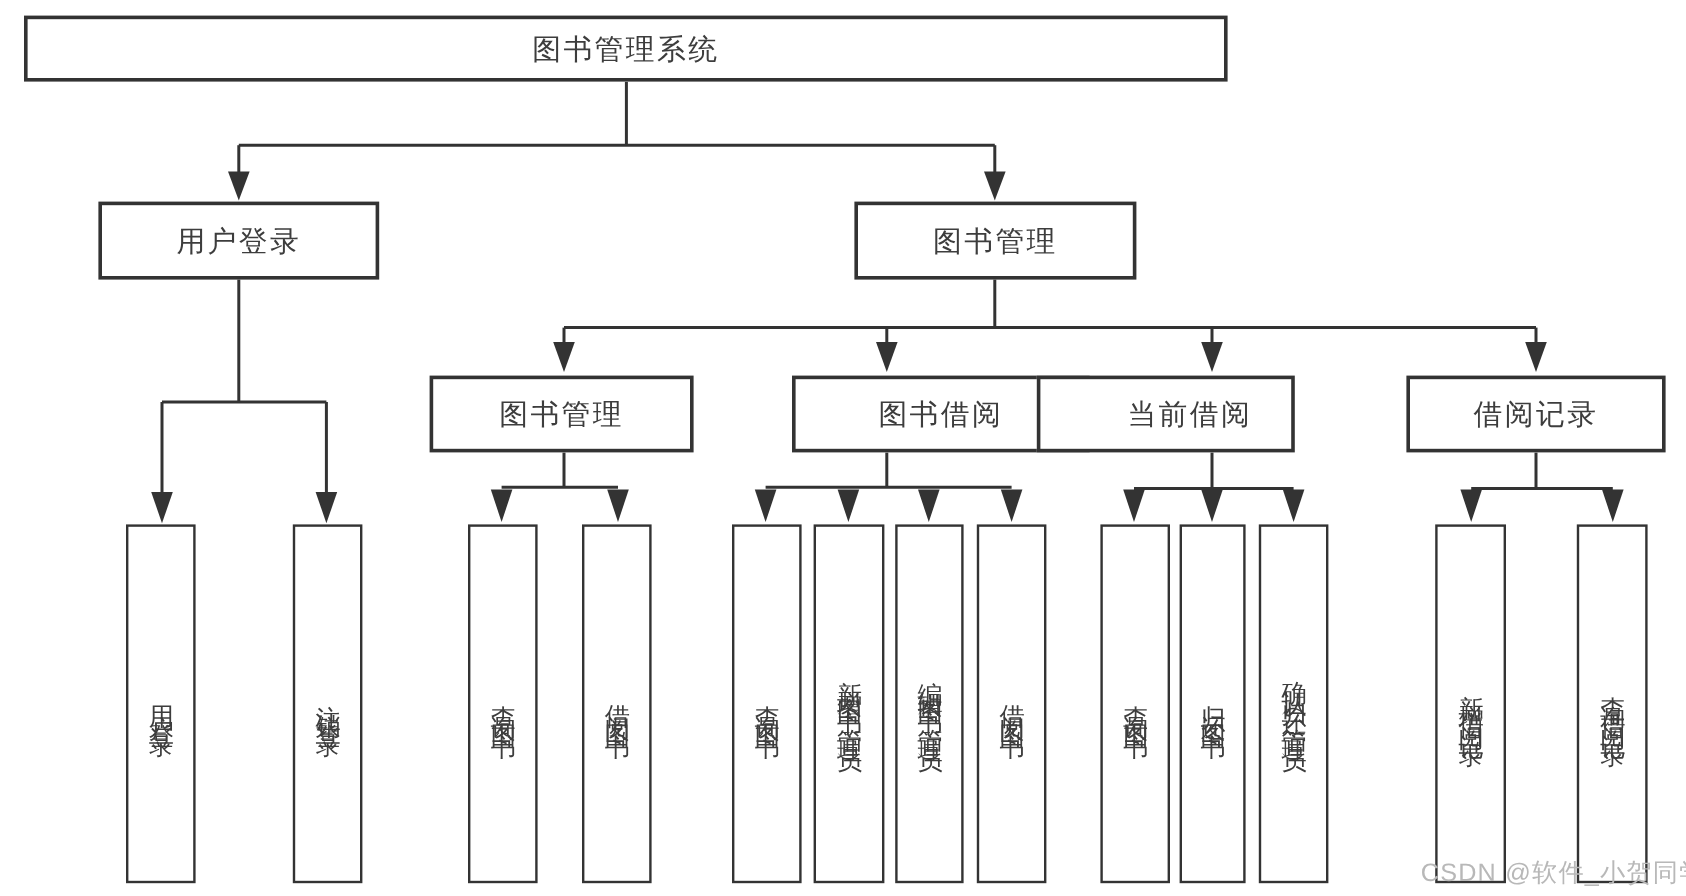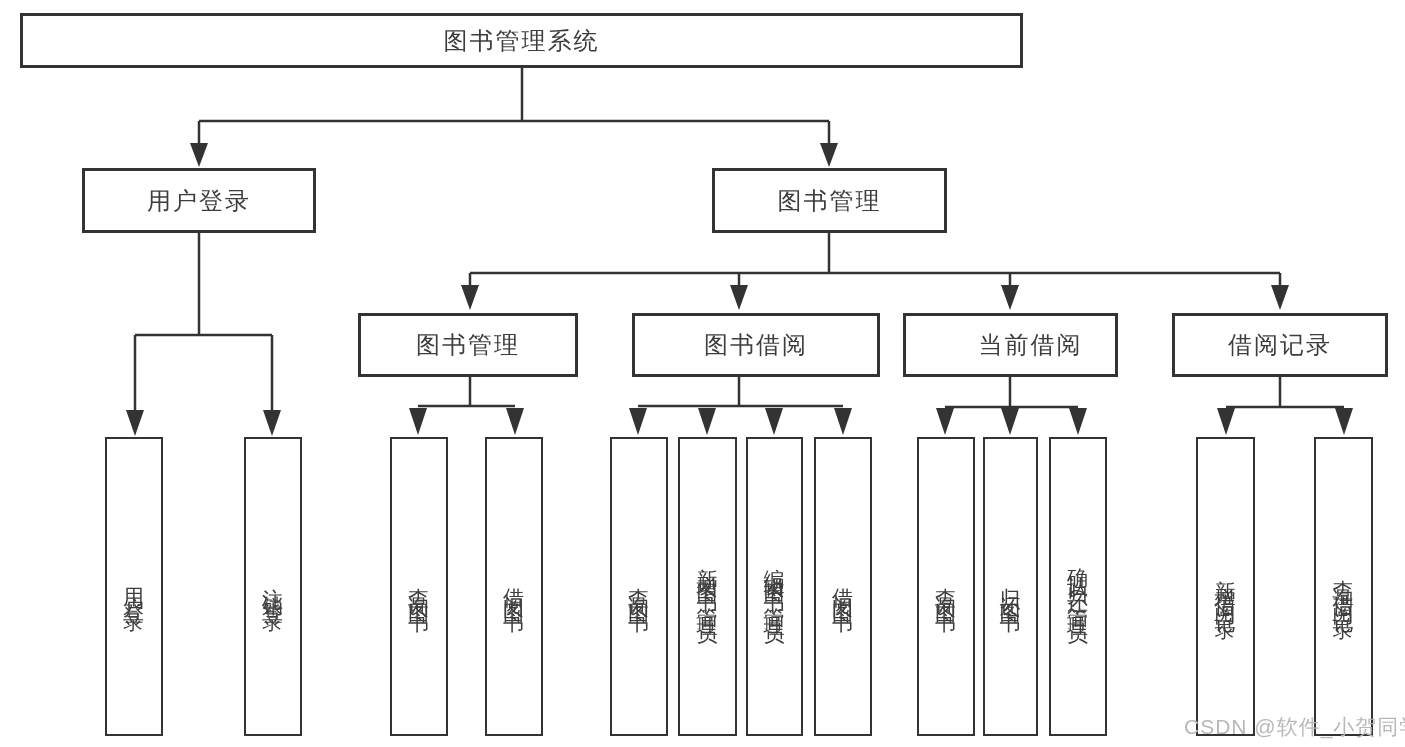--- a/index.html
+++ b/index.html
@@ -137,24 +137,24 @@
   <div class="node h-node" style="left:82px; top:168px; width:234px; height:65px;">
     <span>用户登录</span>
   </div>
   <div class="node h-node" style="left:712px; top:168px; width:235px; height:65px;">
     <span>图书管理</span>
   </div>
 
   <div class="node h-node" style="left:358px; top:313px; width:220px; height:64px;">
     <span>图书管理</span>
   </div>
-  <div class="node h-node" style="left:632px; top:313px; width:248px; height:64px;">
+  <div class="node h-node" style="left:660px; top:313px; width:248px; height:64px;">
     <span>图书借阅</span>
   </div>
-  <div class="node h-node" style="left:903px; top:313px; width:215px; height:64px;padding-left:40px;">
+  <div class="node h-node" style="left:864px; top:313px; width:215px; height:64px;padding-left:40px;">
     <span>当前借阅</span>
   </div>
   <div class="node h-node" style="left:1172px; top:313px; width:216px; height:64px;">
     <span>借阅记录</span>
   </div>
 
   <div class="node leaf" style="left:105px; top:437px; width:58px; height:299px;">
     <span>用户登录</span>
   </div>
   <div class="node leaf" style="left:244px; top:437px; width:58px; height:299px;">

